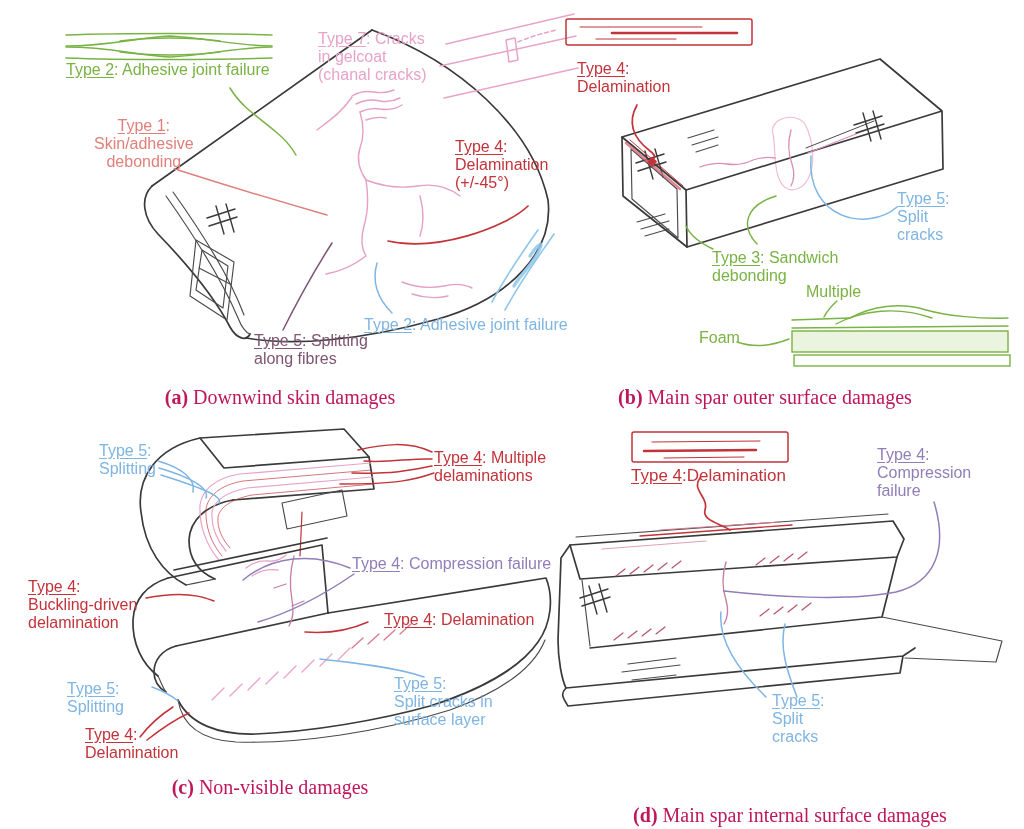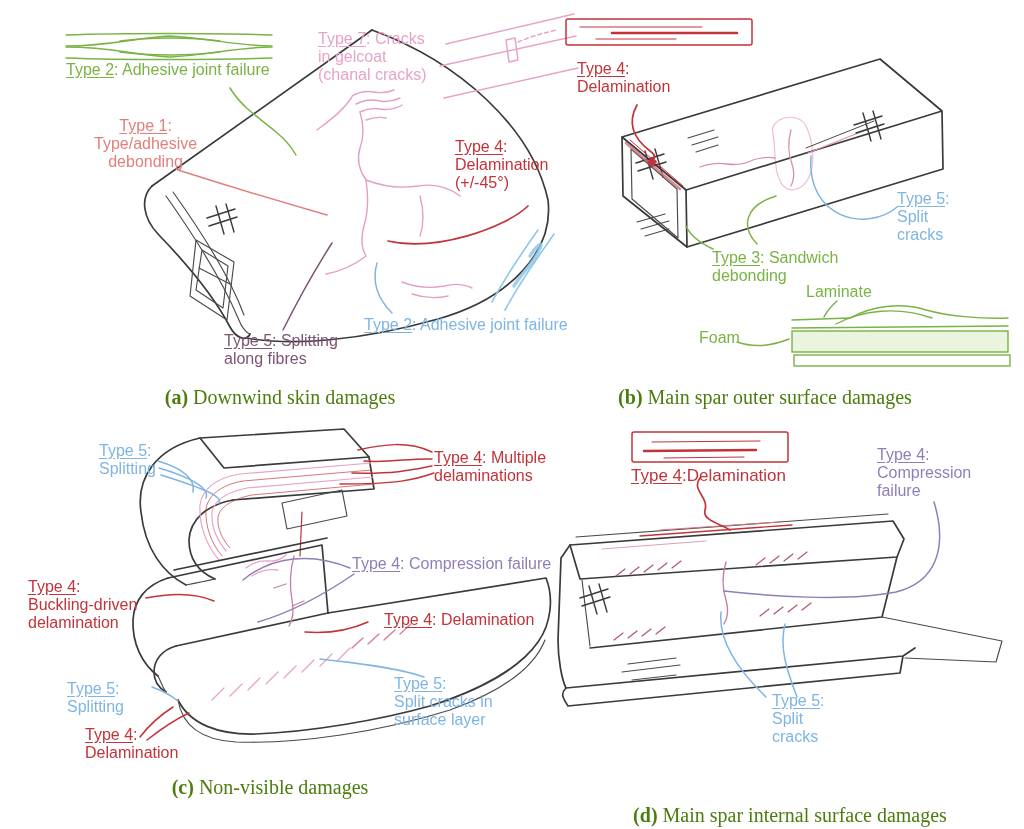--- a/index.html
+++ b/index.html
@@ -10,23 +10,23 @@
   .sk{stroke:#3A3A3A;stroke-width:1.7;}
   .sk2{stroke:#4a4a4a;stroke-width:1.15;}
   .lbl{position:absolute;font-size:16px;line-height:1.14;white-space:nowrap;}
   .lbl .u{text-decoration:underline;text-underline-offset:2px;}
   .lbl .ln{display:block;}
   .c-green{color:var(--c-green,#79B344);}
   .c-salmon{color:var(--c-salmon,#E0807C);text-align:center;}
   .c-pink{color:var(--c-pink,#E8A3C8);}
   .c-darkred{color:var(--c-dark-red,#C2333A);}
   .c-blue{color:var(--c-blue,#7FB5E3);}
-  .c-plum{color:var(--c-plum,#7E5472);}
+  .c-plum{color:var(--c-plum,#7E5472);margin-left:30px;}
   .c-purple{color:var(--c-purple,#8F7EB8);}
-  .cap{position:absolute;font-family:"Liberation Serif",serif;font-size:20px;color:#4d7c0f;
+  .cap{position:absolute;font-family:"Liberation Serif",serif;font-size:20px;color:#be185d;
        text-align:center;}
   .cap b{margin-right:5px;}
 </style>
 </head>
 <body>
 
 <div id="stage">
 
 <svg id="art" width="1024" height="829" viewBox="0 0 1024 829">
   <defs>
@@ -245,21 +245,21 @@
     <path d="M766,697 C740,672 718,642 721,612" stroke="#7FB5E3" marker-end="url(#m-blue)"></path>
     <path d="M797,697 C787,671 779,648 785,624" stroke="#7FB5E3" marker-end="url(#m-blue)"></path>
   </g>
 </svg>
 
 <div class="lbl c-green" style="left:66px;top:61px">
   <span class="u">Type 2</span><span>: Adhesive joint failure</span>
 </div>
 <div class="lbl c-salmon" style="left:94px;top:117px">
   <span class="u">Type 1</span><span>:</span>
-  <span class="ln">Type/adhesive</span>
+  <span class="ln">Skin/adhesive</span>
   <span class="ln">debonding</span>
 </div>
 <div class="lbl c-pink" style="left:318px;top:30px">
   <span class="u">Type 7</span><span>: Cracks</span>
   <span class="ln">in gelcoat</span>
   <span class="ln">(chanal cracks)</span>
 </div>
 <div class="lbl c-darkred" style="left:455px;top:138px">
   <span class="u">Type 4</span><span>:</span>
   <span class="ln">Delamination</span>
@@ -280,21 +280,21 @@
 <div class="lbl c-blue" style="left:897px;top:190px">
   <span class="u">Type 5</span><span>:</span>
   <span class="ln">Split</span>
   <span class="ln">cracks</span>
 </div>
 <div class="lbl c-green" style="left:712px;top:249px">
   <span class="u">Type 3</span><span>: Sandwich</span>
   <span class="ln">debonding</span>
 </div>
 <div class="lbl c-green" style="left:806px;top:283px">
-  <span>Laminate</span>
+  <span>Multiple</span>
 </div>
 <div class="lbl c-green" style="left:699px;top:329px">
   <span>Foam</span>
 </div>
 
 <div class="lbl c-blue" style="left:99px;top:442px">
   <span class="u">Type 5</span><span>:</span>
   <span class="ln">Splitting</span>
 </div>
 <div class="lbl c-darkred" style="left:434px;top:449px">

